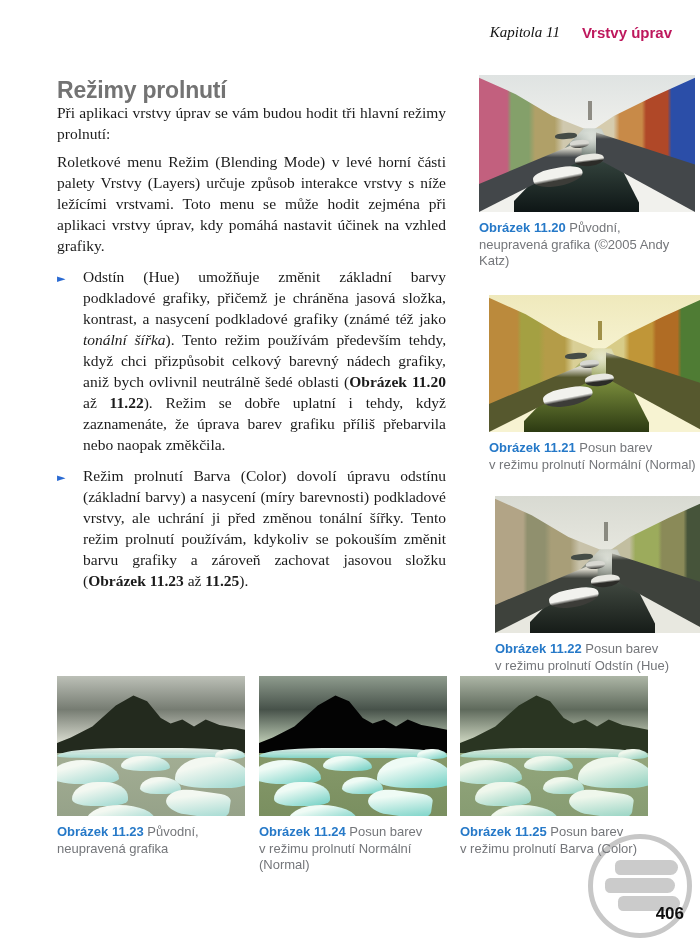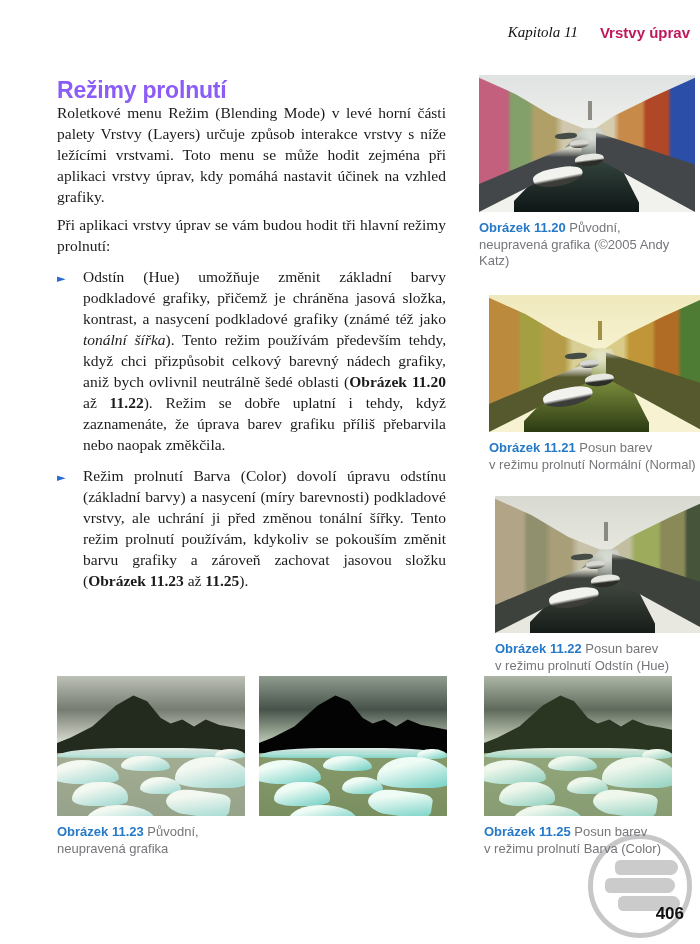--- a/index.html
+++ b/index.html
@@ -1,47 +1,47 @@
 <!DOCTYPE html>
 <html><head>
 <meta charset="utf-8">
 <style>
   html,body{margin:0;padding:0;}
   body{width:700px;height:944px;background:#fff;position:relative;overflow:hidden;
        font-family:"Liberation Serif",serif;color:#1b1b1b;}
 
   
-  .pagehead{position:absolute;top:24px;right:10px;display:flex;gap:22px;align-items:flex-end;}
+  .pagehead{position:absolute;top:24px;right:28px;display:flex;gap:22px;align-items:flex-end;}
   .chap{font:italic 15px "Liberation Serif",serif;color:#121212;}
   .sect{font:bold 15px "Liberation Sans",sans-serif;color:#be185d;}
 
   
   .title{position:absolute;left:57px;top:62px;font:bold 23px "Liberation Sans",sans-serif;
-         color:#8b5cf6;letter-spacing:-.2px;}
+         color:#737373;letter-spacing:-.2px;}
 
   
   .textcol{position:absolute;left:57px;top:102px;width:389px;font-size:15.5px;
            line-height:21px;text-align:justify;}
   .textcol p{margin:0 0 7px;}
   .bullets{list-style:none;margin:10px 0 0;padding:0 0 0 26px;}
   .bullets li{position:relative;margin:0 0 10px;}
   .marker{position:absolute;left:-26px;top:2px;font-size:11px;color:#2a6ad2;
           font-family:"DejaVu Sans",sans-serif;}
   .btext b{font-weight:bold;} .btext i{}
 
   
   .fig{position:absolute;width:216px;}
   .cap{margin-top:8px;font-family:"Liberation Sans",sans-serif;font-size:13px;
        line-height:16.5px;color:#74767a;}
   .caplabel{color:#2679c8;font-weight:bold;}
   .captext{white-space:pre-line;}
   .figcol{position:absolute;left:479px;top:75px;width:216px;height:590px;}
   .f1{top:0;} .f2{top:210px;} .f3{top:405px;}
   .bfig{top:676px;width:188px;z-index:1;}
-  .b1{left:57px;} .b2{left:259px;} .b3{left:484px;}
+  .b1{left:57px;} .b2{left:259px;} .b3{left:460px;}
   .bfig .cap{width:180px;}
 
   
   .photo{position:relative;width:100%;overflow:hidden;background:#999;}
   .photo div{position:absolute;}
 
   
   .venice{height:137px;}
   .venice .sky{left:0;top:0;right:0;bottom:0;background:linear-gradient(180deg,var(--sky1),var(--sky2) 45%,var(--sky2));}
   .venice .tower{left:50.5%;top:19%;width:4px;height:19px;background:var(--tower);}
@@ -123,22 +123,22 @@
 <body>
 
 <div class="pagehead">
   <span class="chap">Kapitola 11</span>
   <span class="sect">Vrstvy úprav</span>
 </div>
 
 <h1 class="title">Režimy prolnutí</h1>
 
 <div class="textcol">
+  <p>Při aplikaci vrstvy úprav se vám budou hodit tři hlavní režimy prolnutí:</p>
   <p>Roletkové menu Režim (Blending Mode) v levé horní části palety Vrstvy (Layers) určuje způsob interakce vrstvy s níže ležícími vrstvami. Toto menu se může hodit zejména při aplikaci vrstvy úprav, kdy pomáhá nastavit účinek na vzhled grafiky.</p>
-  <p>Při aplikaci vrstvy úprav se vám budou hodit tři hlavní režimy prolnutí:</p>
   <ul class="bullets">
     <li>
       <span class="marker">►</span>
       <span class="btext"><span>Odstín (Hue) umožňuje změnit základní barvy podkladové grafiky, přičemž je chráněna jasová složka, kontrast, a nasycení podkladové grafiky (známé též jako </span><i>tonální šířka</i><span>). Tento režim používám především tehdy, když chci přizpůsobit celkový barevný nádech grafiky, aniž bych ovlivnil neutrálně šedé oblasti (</span><b>Obrázek 11.20</b><span> až </span><b>11.22</b><span>). Režim se dobře uplatní i tehdy, když zaznamenáte, že úprava barev grafiku příliš přebarvila nebo naopak změkčila.</span></span>
     </li>
     <li>
       <span class="marker">►</span>
       <span class="btext"><span>Režim prolnutí Barva (Color) dovolí úpravu odstínu (základní barvy) a nasycení (míry barevnosti) podkladové vrstvy, ale uchrání ji před změnou tonální šířky. Tento režim prolnutí používám, kdykoliv se pokouším změnit barvu grafiky a zároveň zachovat jasovou složku (</span><b>Obrázek 11.23</b><span> až </span><b>11.25</b><span>).</span></span>
     </li>
   </ul>
@@ -241,20 +241,26 @@
       <div class="bband"></div>
     <div class="ib ib8"></div>
       <div class="ib ib2"></div>
       <div class="ib ib1"></div>
       <div class="ib ib3"></div>
     <div class="ib ib5"></div>
       <div class="ib ib4"></div>
       <div class="ib ib6"></div>
       <div class="ib ib7"></div>
   </div>
+  <figcaption class="cap">
+    <b class="caplabel">Obrázek 11.24</b>
+    <span class="captext">Posun barev
+v režimu prolnutí Normální
+(Normal)</span>
+  </figcaption>
 </figure>
 
 <figure class="fig bfig b3" style="margin:0">
   <div class="photo berg v-icolor">
     <div class="isky"></div>
       <div class="mtn"></div>
       <div class="iwater"></div>
       <div class="bband"></div>
     <div class="ib ib8"></div>
       <div class="ib ib2"></div>

